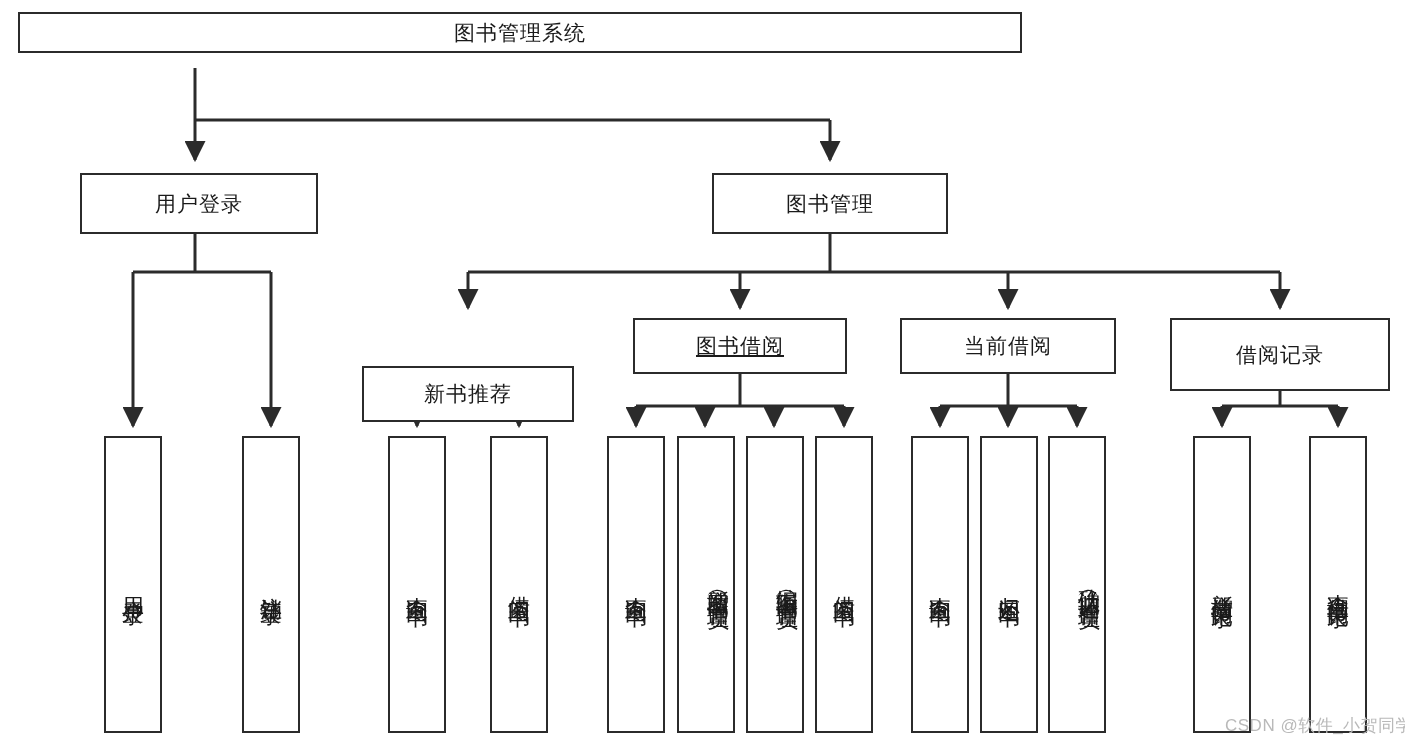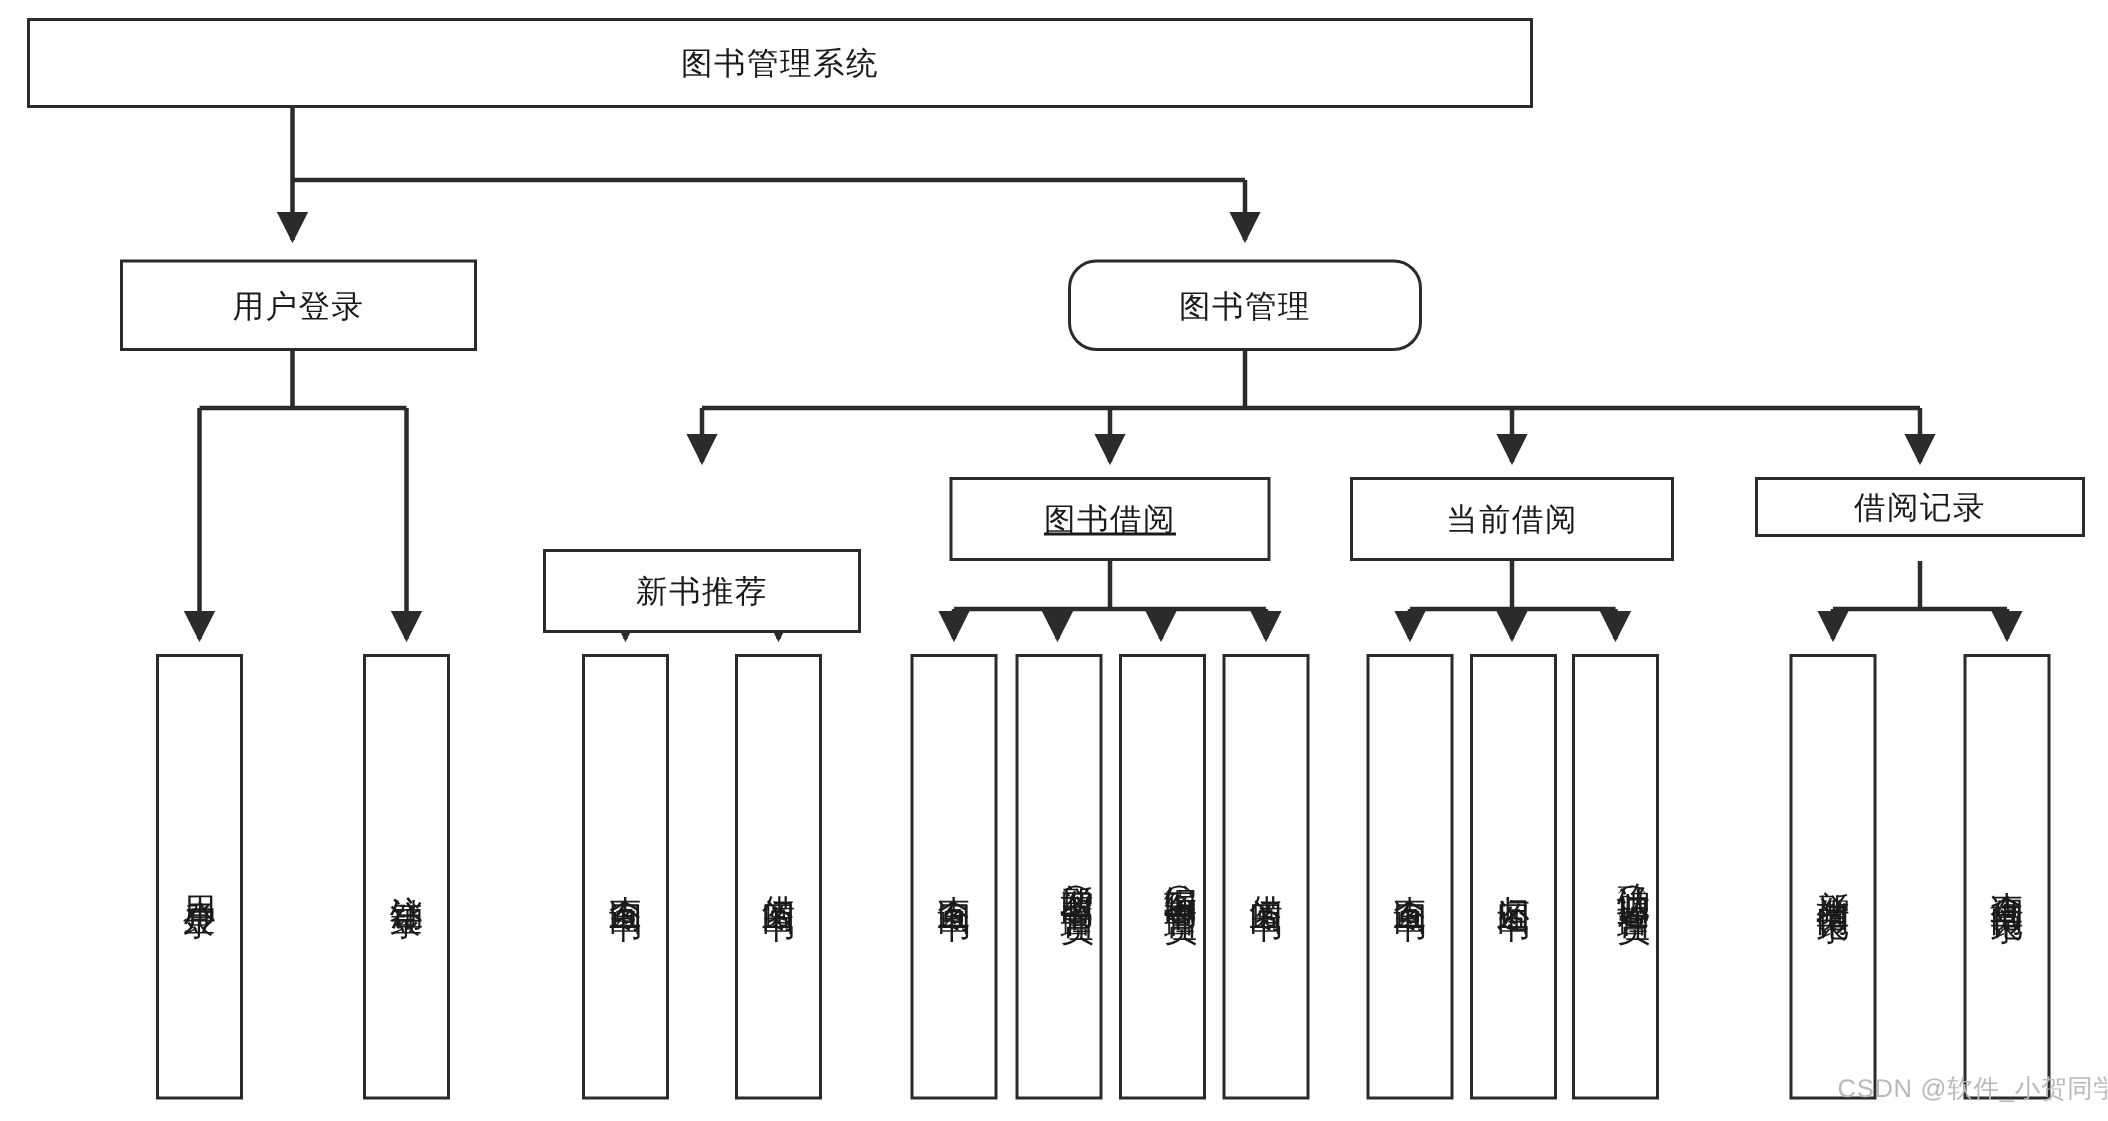--- a/index.html
+++ b/index.html
@@ -112,29 +112,29 @@
       <path d="M 1008 406 L 1008 426" marker-end="url(#arrow)"></path>
       <path d="M 1077 406 L 1077 426" marker-end="url(#arrow)"></path>
 
       <path d="M 1280 374 L 1280 406"></path>
       <path d="M 1222 406 L 1338 406"></path>
       <path d="M 1222 406 L 1222 426" marker-end="url(#arrow)"></path>
       <path d="M 1338 406 L 1338 426" marker-end="url(#arrow)"></path>
     </g>
   </svg>
 
-  <div class="node horiz" style="left:18px; top:12px; width:1004px; height:60px;">图书管理系统</div>
+  <div class="node horiz" style="left:18px; top:12px; width:1004px; height:41px;">图书管理系统</div>
 
   <div class="node horiz" style="left:80px; top:173px; width:238px; height:61px;">用户登录</div>
-  <div class="node horiz" style="left:712px; top:173px; width:236px; height:61px;border-radius:19px;">图书管理</div>
+  <div class="node horiz" style="left:712px; top:173px; width:236px; height:61px;">图书管理</div>
 
   <div class="node horiz" style="left:362px; top:318px; width:212px; height:56px;margin-top:48px;">新书推荐</div>
   <div class="node horiz" style="left:633px; top:318px; width:214px; height:56px;text-decoration:underline;">图书借阅</div>
   <div class="node horiz" style="left:900px; top:318px; width:216px; height:56px;">当前借阅</div>
-  <div class="node horiz" style="left:1170px; top:318px; width:220px; height:40px;">借阅记录</div>
+  <div class="node horiz" style="left:1170px; top:318px; width:220px; height:73px;">借阅记录</div>
 
   <div class="node vert centered" style="left:104px; top:436px; width:58px; height:297px;">用户登录</div>
   <div class="node vert centered" style="left:242px; top:436px; width:58px; height:297px;">注销登录</div>
 
   <div class="node vert centered" style="left:388px; top:436px; width:58px; height:297px;">查询图书</div>
   <div class="node vert centered" style="left:490px; top:436px; width:58px; height:297px;">借阅图书</div>
 
   <div class="node vert centered" style="left:607px; top:436px; width:58px; height:297px;">查询图书</div>
   <div class="node vert" style="left:677px; top:436px; width:58px; height:297px;">新增图书（管理员）</div>
   <div class="node vert" style="left:746px; top:436px; width:58px; height:297px;">编辑图书（管理员）</div>

